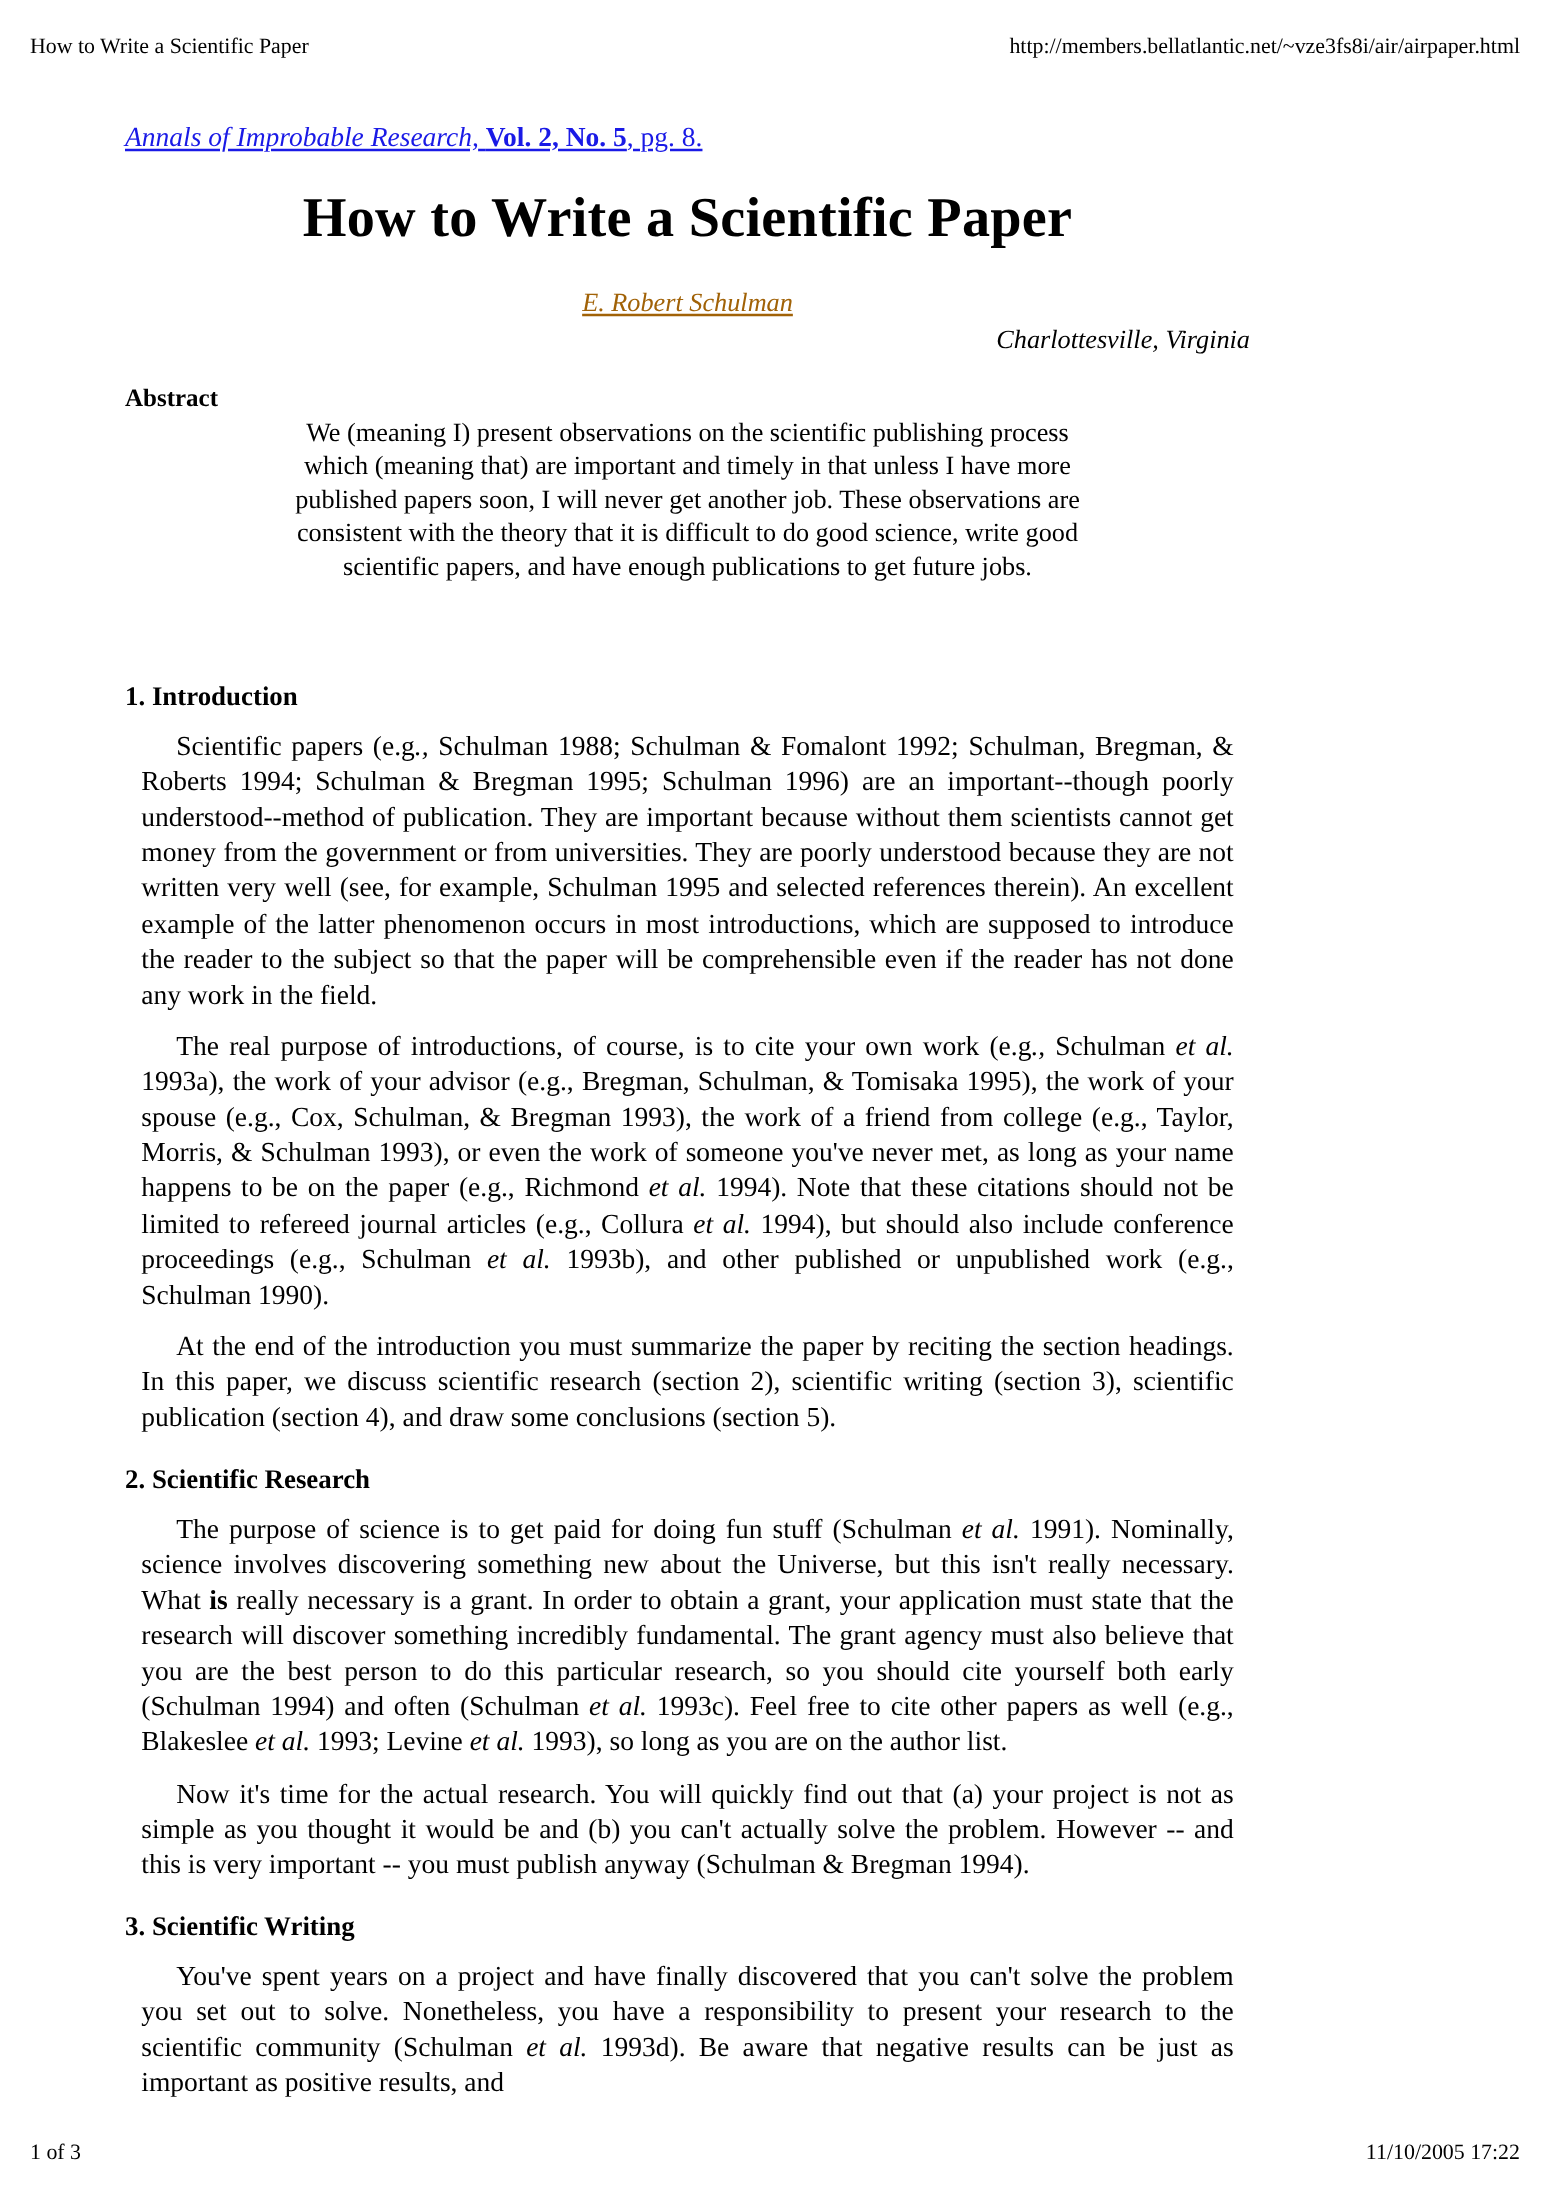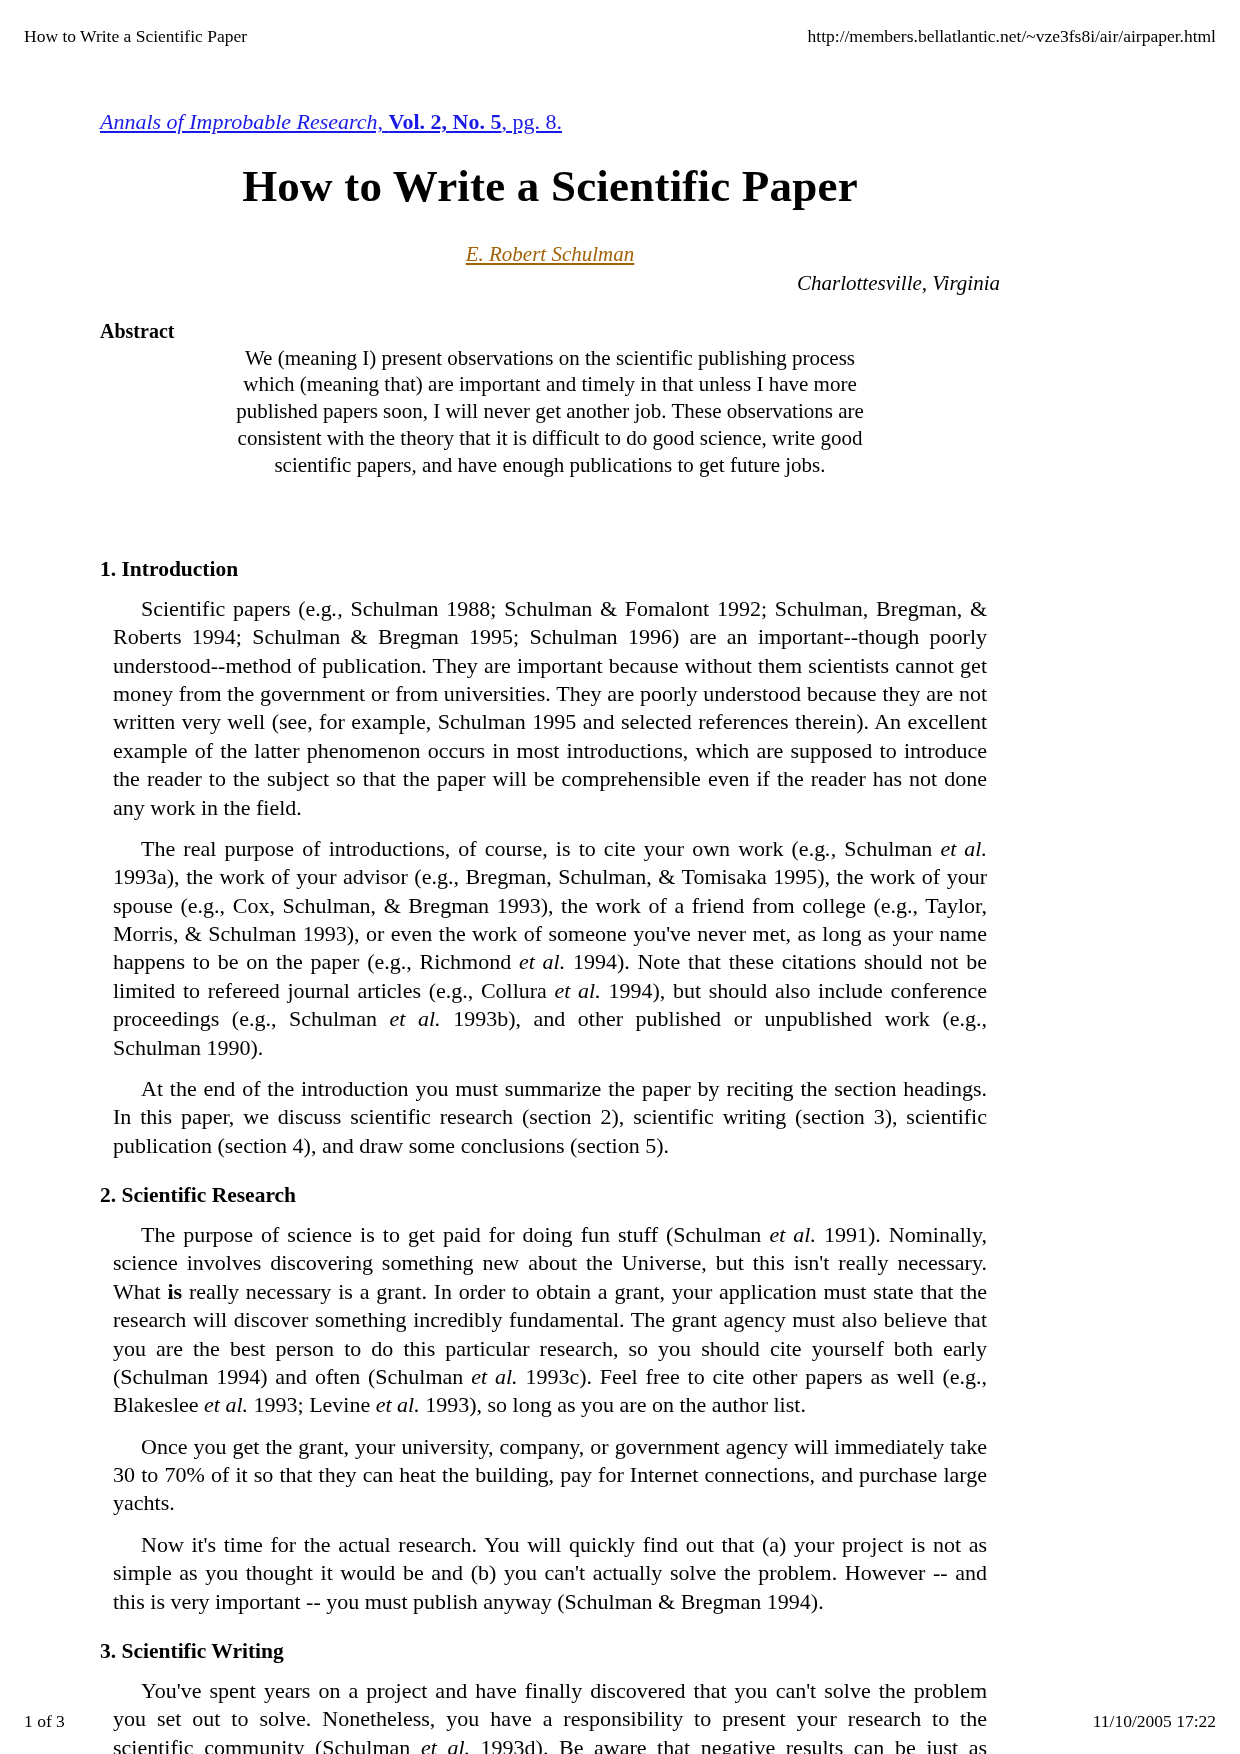--- a/index.html
+++ b/index.html
@@ -47,21 +47,21 @@
   
   .page {
     position: absolute;
     top: 92px;
     left: 100px;
     width: 900px;
   }
 
   .journal-line {
     font-size: 22px;
-    margin: 16px 0 18px 0;
+    margin: 4px 0 18px 0;
     line-height: 1.25;
   }
   .jlink {
     color: #1a1ae6;
     text-decoration: underline;
     font-style: italic;
   }
   .jlink .vol {
     font-style: normal;
     font-weight: bold;
@@ -154,21 +154,20 @@
   <p class="abstract-head">Abstract</p>
   <p class="abstract-body">We (meaning I) present observations on the scientific publishing process which (meaning that) are important and timely in that unless I have more published papers soon, I will never get another job. These observations are consistent with the theory that it is difficult to do good science, write good scientific papers, and have enough publications to get future jobs.</p>
 
   <h2 class="section-head sec-gap-1">1. Introduction</h2>
   <p class="body"><span>Scientific papers (e.g</span><i>.,</i><span> Schulman 1988; Schulman &amp; Fomalont 1992; Schulman, Bregman, &amp; Roberts 1994; Schulman &amp; Bregman 1995; Schulman 1996) are an important--though poorly understood--method of publication. They are important because without them scientists cannot get money from the government or from universities. They are poorly understood because they are not written very well (see, for example, Schulman 1995 and selected references therein). An excellent example of the latter phenomenon occurs in most introductions, which are supposed to introduce the reader to the subject so that the paper will be comprehensible even if the reader has not done any work in the field.</span></p>
   <p class="body"><span>The real purpose of introductions, of course, is to cite your own work (e.g</span><i>.,</i><span> Schulman </span><i>et al.</i><span> 1993a), the work of your advisor (e.g., Bregman, Schulman, &amp; Tomisaka 1995), the work of your spouse (e.g., Cox, Schulman, &amp; Bregman 1993), the work of a friend from college (e.g., Taylor, Morris, &amp; Schulman 1993), or even the work of someone you've never met, as long as your name happens to be on the paper (e.g., Richmond </span><i>et al.</i><span> 1994). Note that these citations should not be limited to refereed journal articles (e.g., Collura </span><i>et al.</i><span> 1994), but should also include conference proceedings (e.g., Schulman </span><i>et al.</i><span> 1993b), and other published or unpublished work (e.g., Schulman 1990).</span></p>
   <p class="body">At the end of the introduction you must summarize the paper by reciting the section headings. In this paper, we discuss scientific research (section 2), scientific writing (section 3), scientific publication (section 4), and draw some conclusions (section 5).</p>
 
   <h2 class="section-head sec-gap">2. Scientific Research</h2>
   <p class="body"><span>The purpose of science is to get paid for doing fun stuff (Schulman </span><i>et al.</i><span> 1991). Nominally, science involves discovering something new about the Universe, but this isn't really necessary. What </span><b>is</b><span> really necessary is a grant. In order to obtain a grant, your application must state that the research will discover something incredibly fundamental. The grant agency must also believe that you are the best person to do this particular research, so you should cite yourself both early (Schulman 1994) and often (Schulman </span><i>et al.</i><span> 1993c). Feel free to cite other papers as well (e.g., Blakeslee </span><i>et al.</i><span> 1993; Levine </span><i>et al.</i><span> 1993), so long as you are on the author list.</span></p>
-  <p class="body">Once you get the grant, your university, company, or government agency will immediately take 30 to 70% of it so that they can heat the building, pay for Internet connections, and purchase large yachts.</p>
   <p class="body">Now it's time for the actual research. You will quickly find out that (a) your project is not as simple as you thought it would be and (b) you can't actually solve the problem. However -- and this is very important -- you must publish anyway (Schulman &amp; Bregman 1994).</p>
 
   <h2 class="section-head sec-gap">3. Scientific Writing</h2>
   <p class="body"><span>You've spent years on a project and have finally discovered that you can't solve the problem you set out to solve. Nonetheless, you have a responsibility to present your research to the scientific community (Schulman </span><i>et al.</i><span> 1993d). Be aware that negative results can be just as important as positive results, and</span></p>
 
 </div>
 
 <div class="print-footer">
   <span>1 of 3</span>
   <span>11/10/2005 17:22</span>

